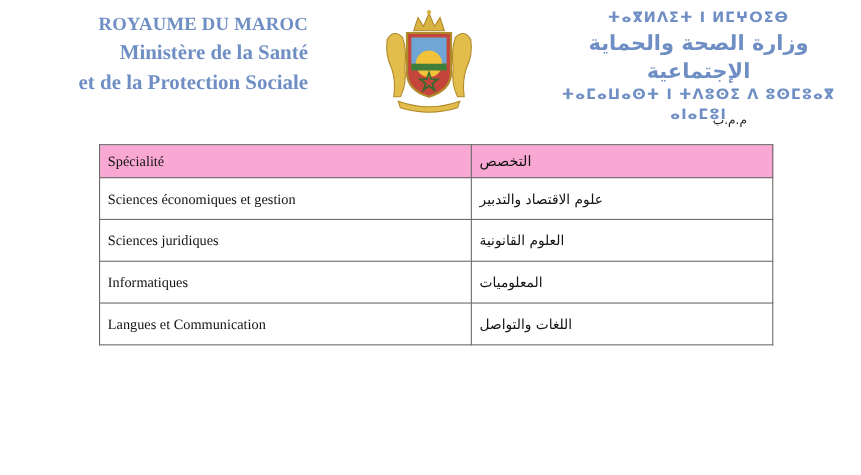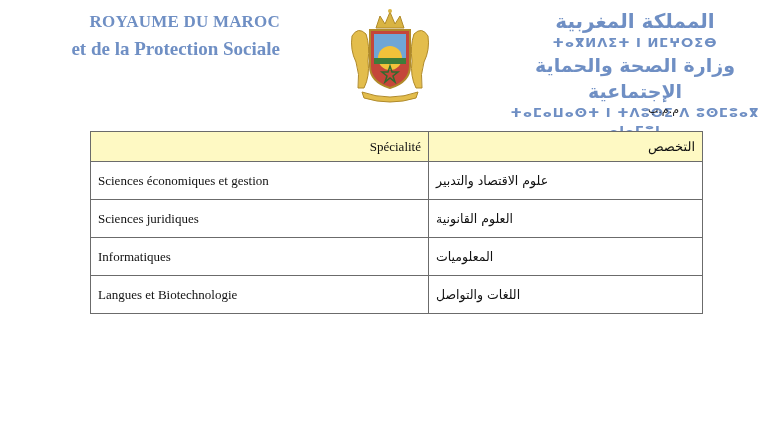--- a/index.html
+++ b/index.html
@@ -23,31 +23,32 @@
   .ar-header .t2 { font-size:13px; font-weight:bold; line-height:18px; font-family:"DejaVu Sans", sans-serif; letter-spacing:1px; }
   .ref { position:absolute; left:648px; top:103px; font-size:11px; color:#222; font-family:"DejaVu Sans", sans-serif; direction:rtl; }
   table.spec {
     position:absolute; left:90px; top:131px; width:612px; border-collapse:collapse;
     table-layout:fixed;
   }
   table.spec td, table.spec th {
     border:1px solid #6b6b6b; height:37px; padding:0 7px; font-size:13px; color:#111;
   }
   table.spec th {
-    height:29px; background:#fef9c3; font-weight:normal; text-align:right;
+    height:29px; background:#f9a8d4; font-weight:normal; text-align:left;
   }
   table.spec td.fr { text-align:left; font-family:"Liberation Serif", serif; }
   table.spec td.ar { text-align:left; direction:rtl; font-family:"DejaVu Sans", sans-serif; font-size:12.5px; }
   col.c1 { width:338px; } col.c2 { width:274px; }
 </style>
 </head>
 <body>
 
 <div class="fr-header">
   <div class="l1">ROYAUME DU MAROC</div>
+  <div class="l2">Ministère de la Santé</div>
   <div class="l3">et de la Protection Sociale</div>
 </div>
 
 <div class="emblem">
   <svg width="100" height="100" viewBox="0 0 100 100">
 
     <path d="M36 22 L40 10 L45 18 L50 6 L55 18 L60 10 L64 22 Z" fill="#d9b443" stroke="#b08a2a" stroke-width="1"></path>
     <circle cx="50" cy="5" r="2" fill="#d9b443"></circle>
 
     <path d="M12 30 Q18 20 26 28 Q30 40 28 55 Q30 70 24 82 L18 82 Q20 68 16 56 Q10 44 12 30 Z" fill="#e3bd4c" stroke="#b08a2a" stroke-width="1"></path>
@@ -57,21 +58,20 @@
     <path d="M34 28 L66 28 L66 52 L34 52 Z" fill="#6fa6d6"></path>
     <circle cx="50" cy="52" r="12" fill="#f2c23a"></circle>
     <path d="M34 52 L66 52 L66 58 L34 58 Z" fill="#3e7d3a"></path>
     <polygon points="50,60 52,66 58,66 53,70 55,76 50,72 45,76 47,70 42,66 48,66" fill="none" stroke="#2e6b2e" stroke-width="1.5"></polygon>
 
     <path d="M22 86 Q50 96 78 86 L76 92 Q50 100 24 92 Z" fill="#e3bd4c" stroke="#b08a2a" stroke-width="1"></path>
   </svg>
 </div>
 
 <div class="ar-header">
-  <div class="a1">المملكة المغربية</div>
   <div class="t1">ⵜⴰⴳⵍⴷⵉⵜ ⵏ ⵍⵎⵖⵔⵉⴱ</div>
   <div class="a2">وزارة الصحة والحماية الإجتماعية</div>
   <div class="t2">ⵜⴰⵎⴰⵡⴰⵙⵜ ⵏ ⵜⴷⵓⵙⵉ ⴷ ⵓⵙⵎⵓⴰⴳ ⴰⵏⴰⵎⵓⵏ</div>
 </div>
 
 <div class="ref">م.م.ب</div>
 
 <table class="spec">
   <colgroup>
       <col class="c1">
@@ -90,17 +90,17 @@
     </tr>
     <tr>
       <td class="fr">Sciences juridiques</td>
       <td class="ar">العلوم القانونية</td>
     </tr>
     <tr>
       <td class="fr">Informatiques</td>
       <td class="ar">المعلوميات</td>
     </tr>
     <tr>
-      <td class="fr">Langues et Biotechnologie</td>
+      <td class="fr">Langues et Communication</td>
       <td class="ar">اللغات والتواصل</td>
     </tr>
   </tbody>
 </table>
 
 </body></html>

